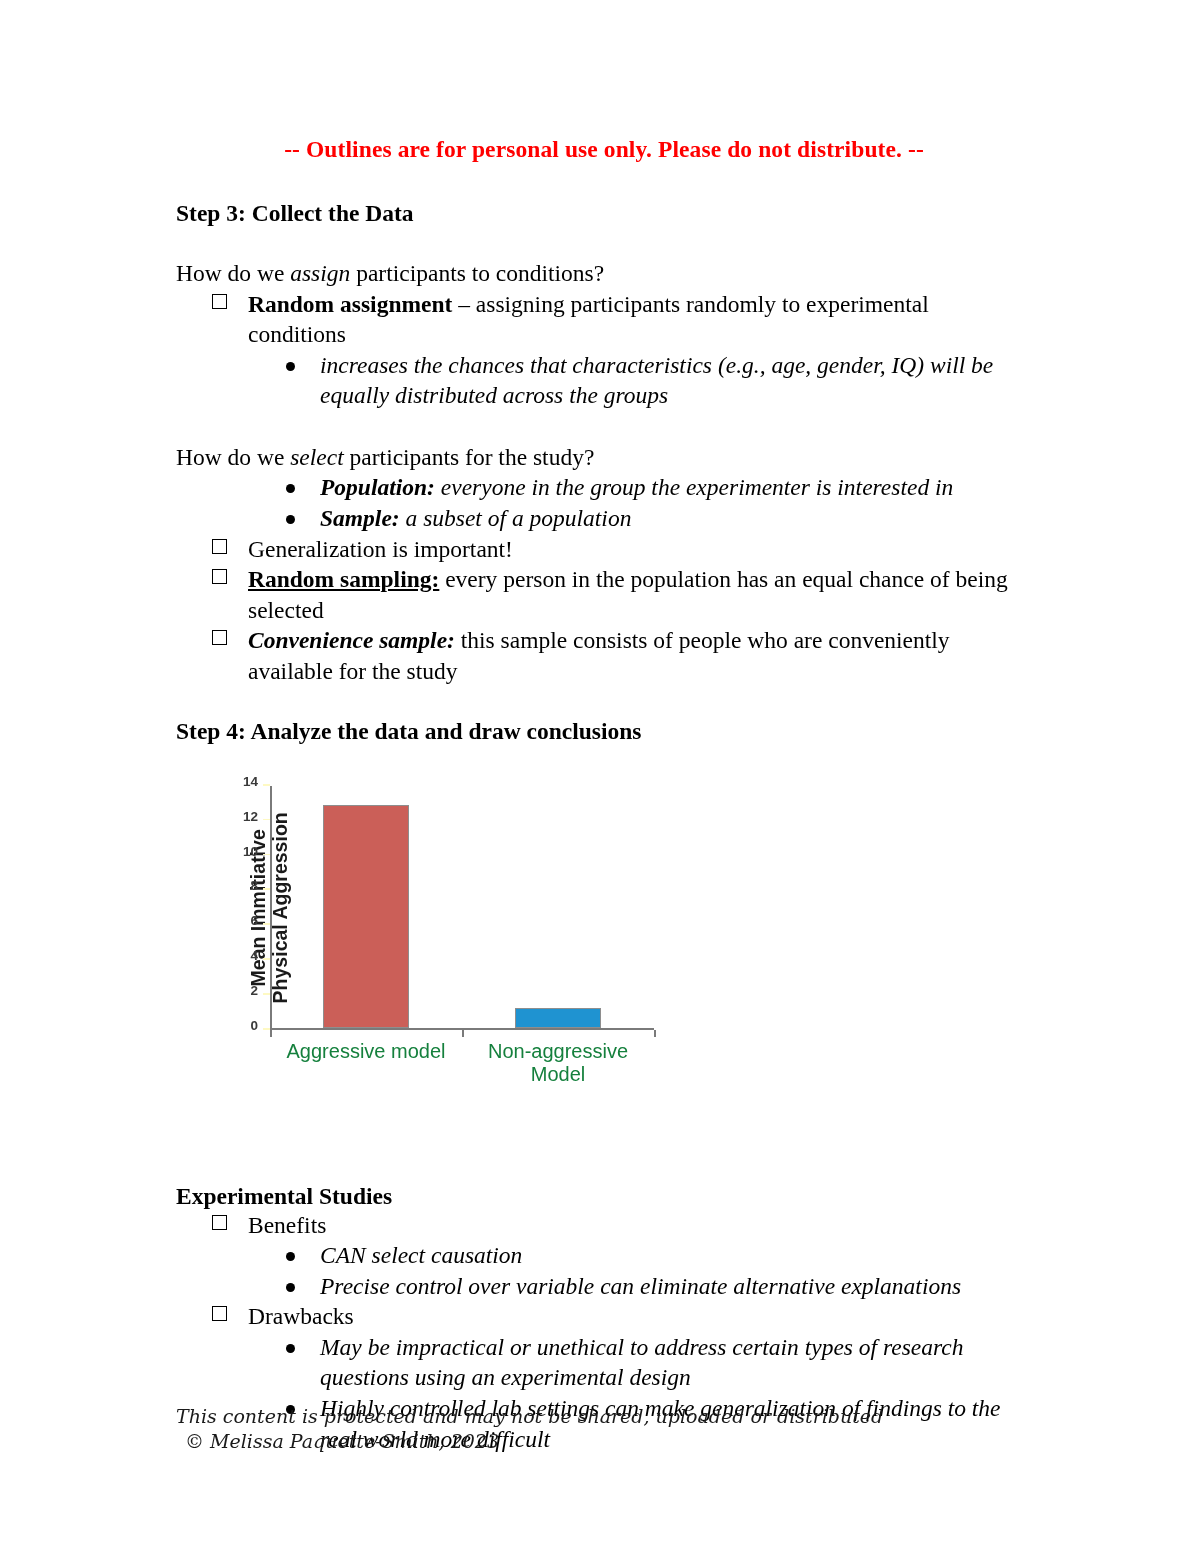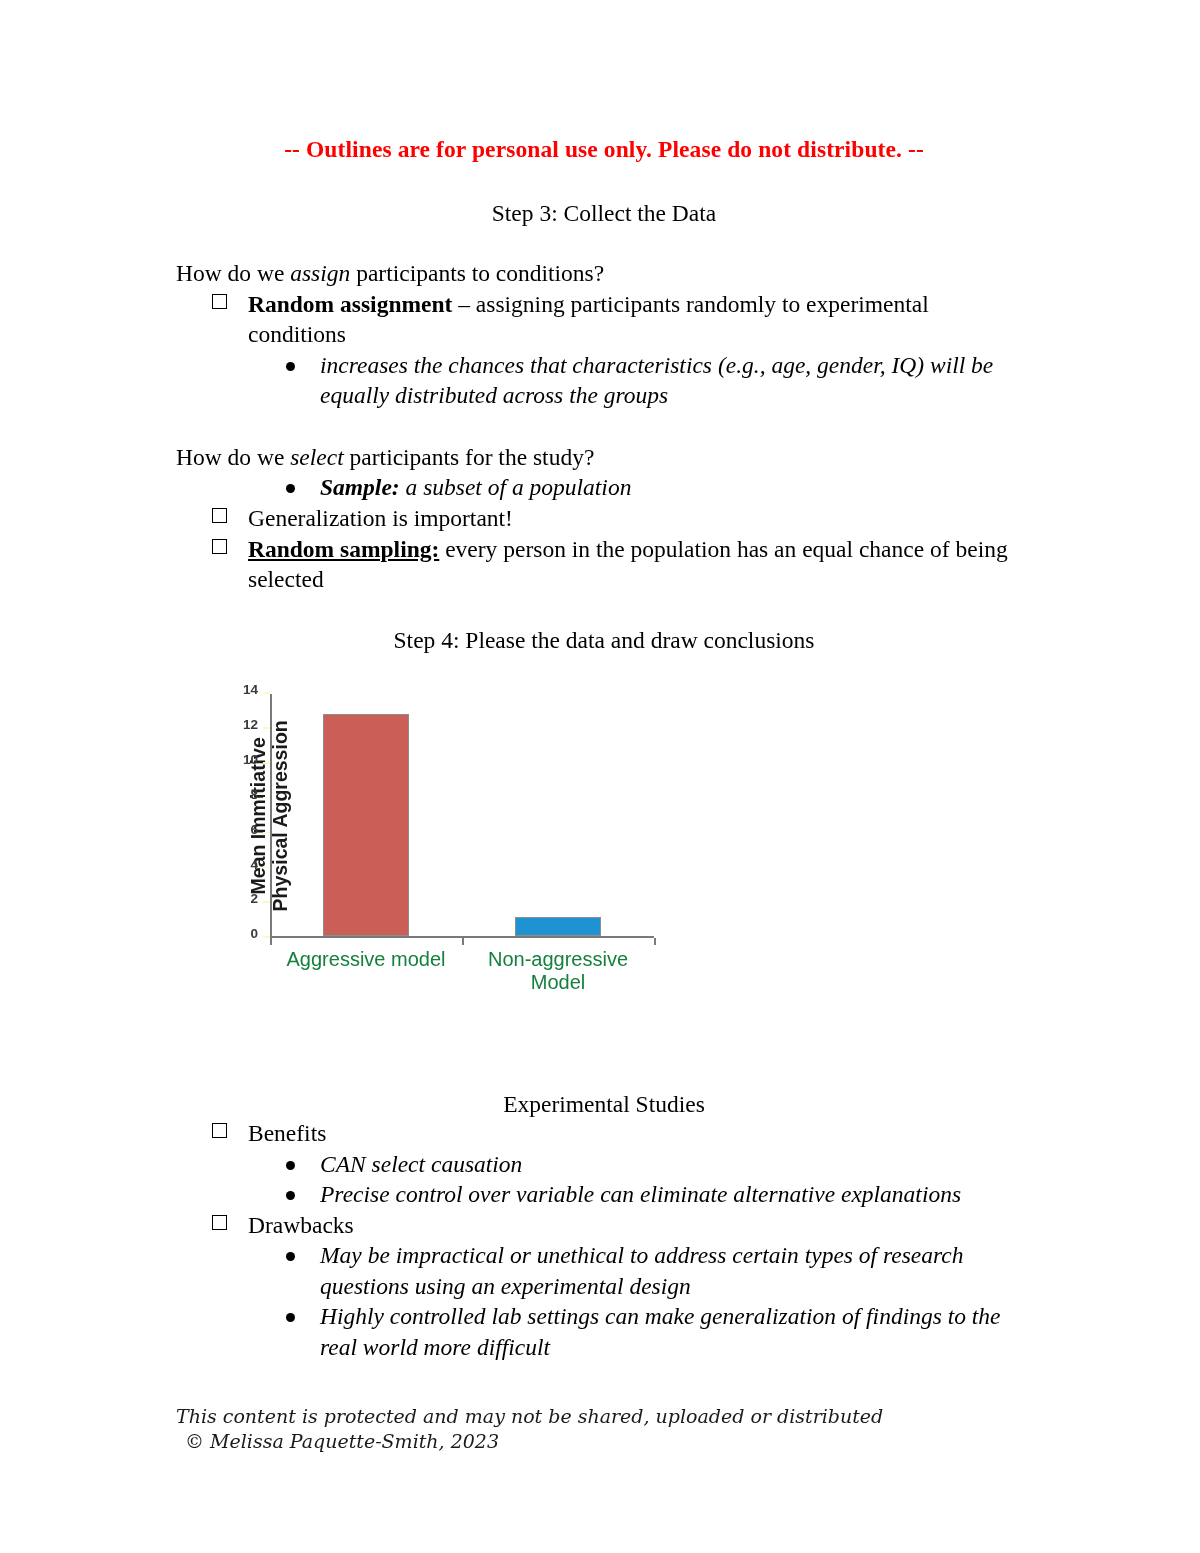--- a/index.html
+++ b/index.html
@@ -33,25 +33,24 @@
     font-weight: bold;
     font-size: 23.5px;
     color: #ff0000;
     letter-spacing: 0.1px;
     line-height: 1.15;
     margin: 0 0 36px 0;
   }
 
   
   .heading {
-    font-weight: normal;
+    font-weight: bold;
     font-size: 23.5px;
     line-height: 1.2;
     margin: 0;
-    text-align: center;
   }
   .spacer-line { height: 31px; }
   .spacer-half { height: 16px; }
 
   
   .para {
     font-size: 23.5px;
     line-height: 1.3;
     margin: 0;
   }
@@ -228,33 +227,39 @@
         <span class="dot-marker"></span><span>increases the chances that characteristics (e.g., age, gender, IQ) will be equally distributed across the groups</span>
       </li>
     </ul>
 
     <div class="spacer-line"></div>
 
     <p class="para"><span>How do we </span><span class="ital">select</span><span> participants for the study?</span></p>
 
     <ul class="lvl1">
       <li class="dot-item">
+        <span class="dot-marker"></span><span class="bold">Population:</span><span> everyone in the group the experimenter is interested in</span>
+      </li>
+      <li class="dot-item">
         <span class="dot-marker"></span><span class="bold">Sample:</span><span> a subset of a population</span>
       </li>
       <li class="box-item">
         <span class="box-marker"></span><span>Generalization is important!</span>
       </li>
       <li class="box-item">
         <span class="box-marker"></span><span class="bold uline">Random sampling:</span><span> every person in the population has an equal chance of being selected</span>
       </li>
+      <li class="box-item">
+        <span class="box-marker"></span><span class="bold-ital">Convenience sample:</span><span> this sample consists of people who are conveniently available for the study</span>
+      </li>
     </ul>
 
     <div class="spacer-line"></div>
 
-    <div class="heading">Step 4: Please the data and draw conclusions</div>
+    <div class="heading">Step 4: Analyze the data and draw conclusions</div>
 
     <div class="chart-wrap">
       <div class="y-axis-title">Mean Immitiative
 Physical Aggression</div>
       <div class="plot">
         <div class="axis-v"></div>
         <div class="axis-h"></div>
         <div id="yticks">
             <div class="ytick" style="bottom: 0px;">
               <span class="ytick-label">0</span>

